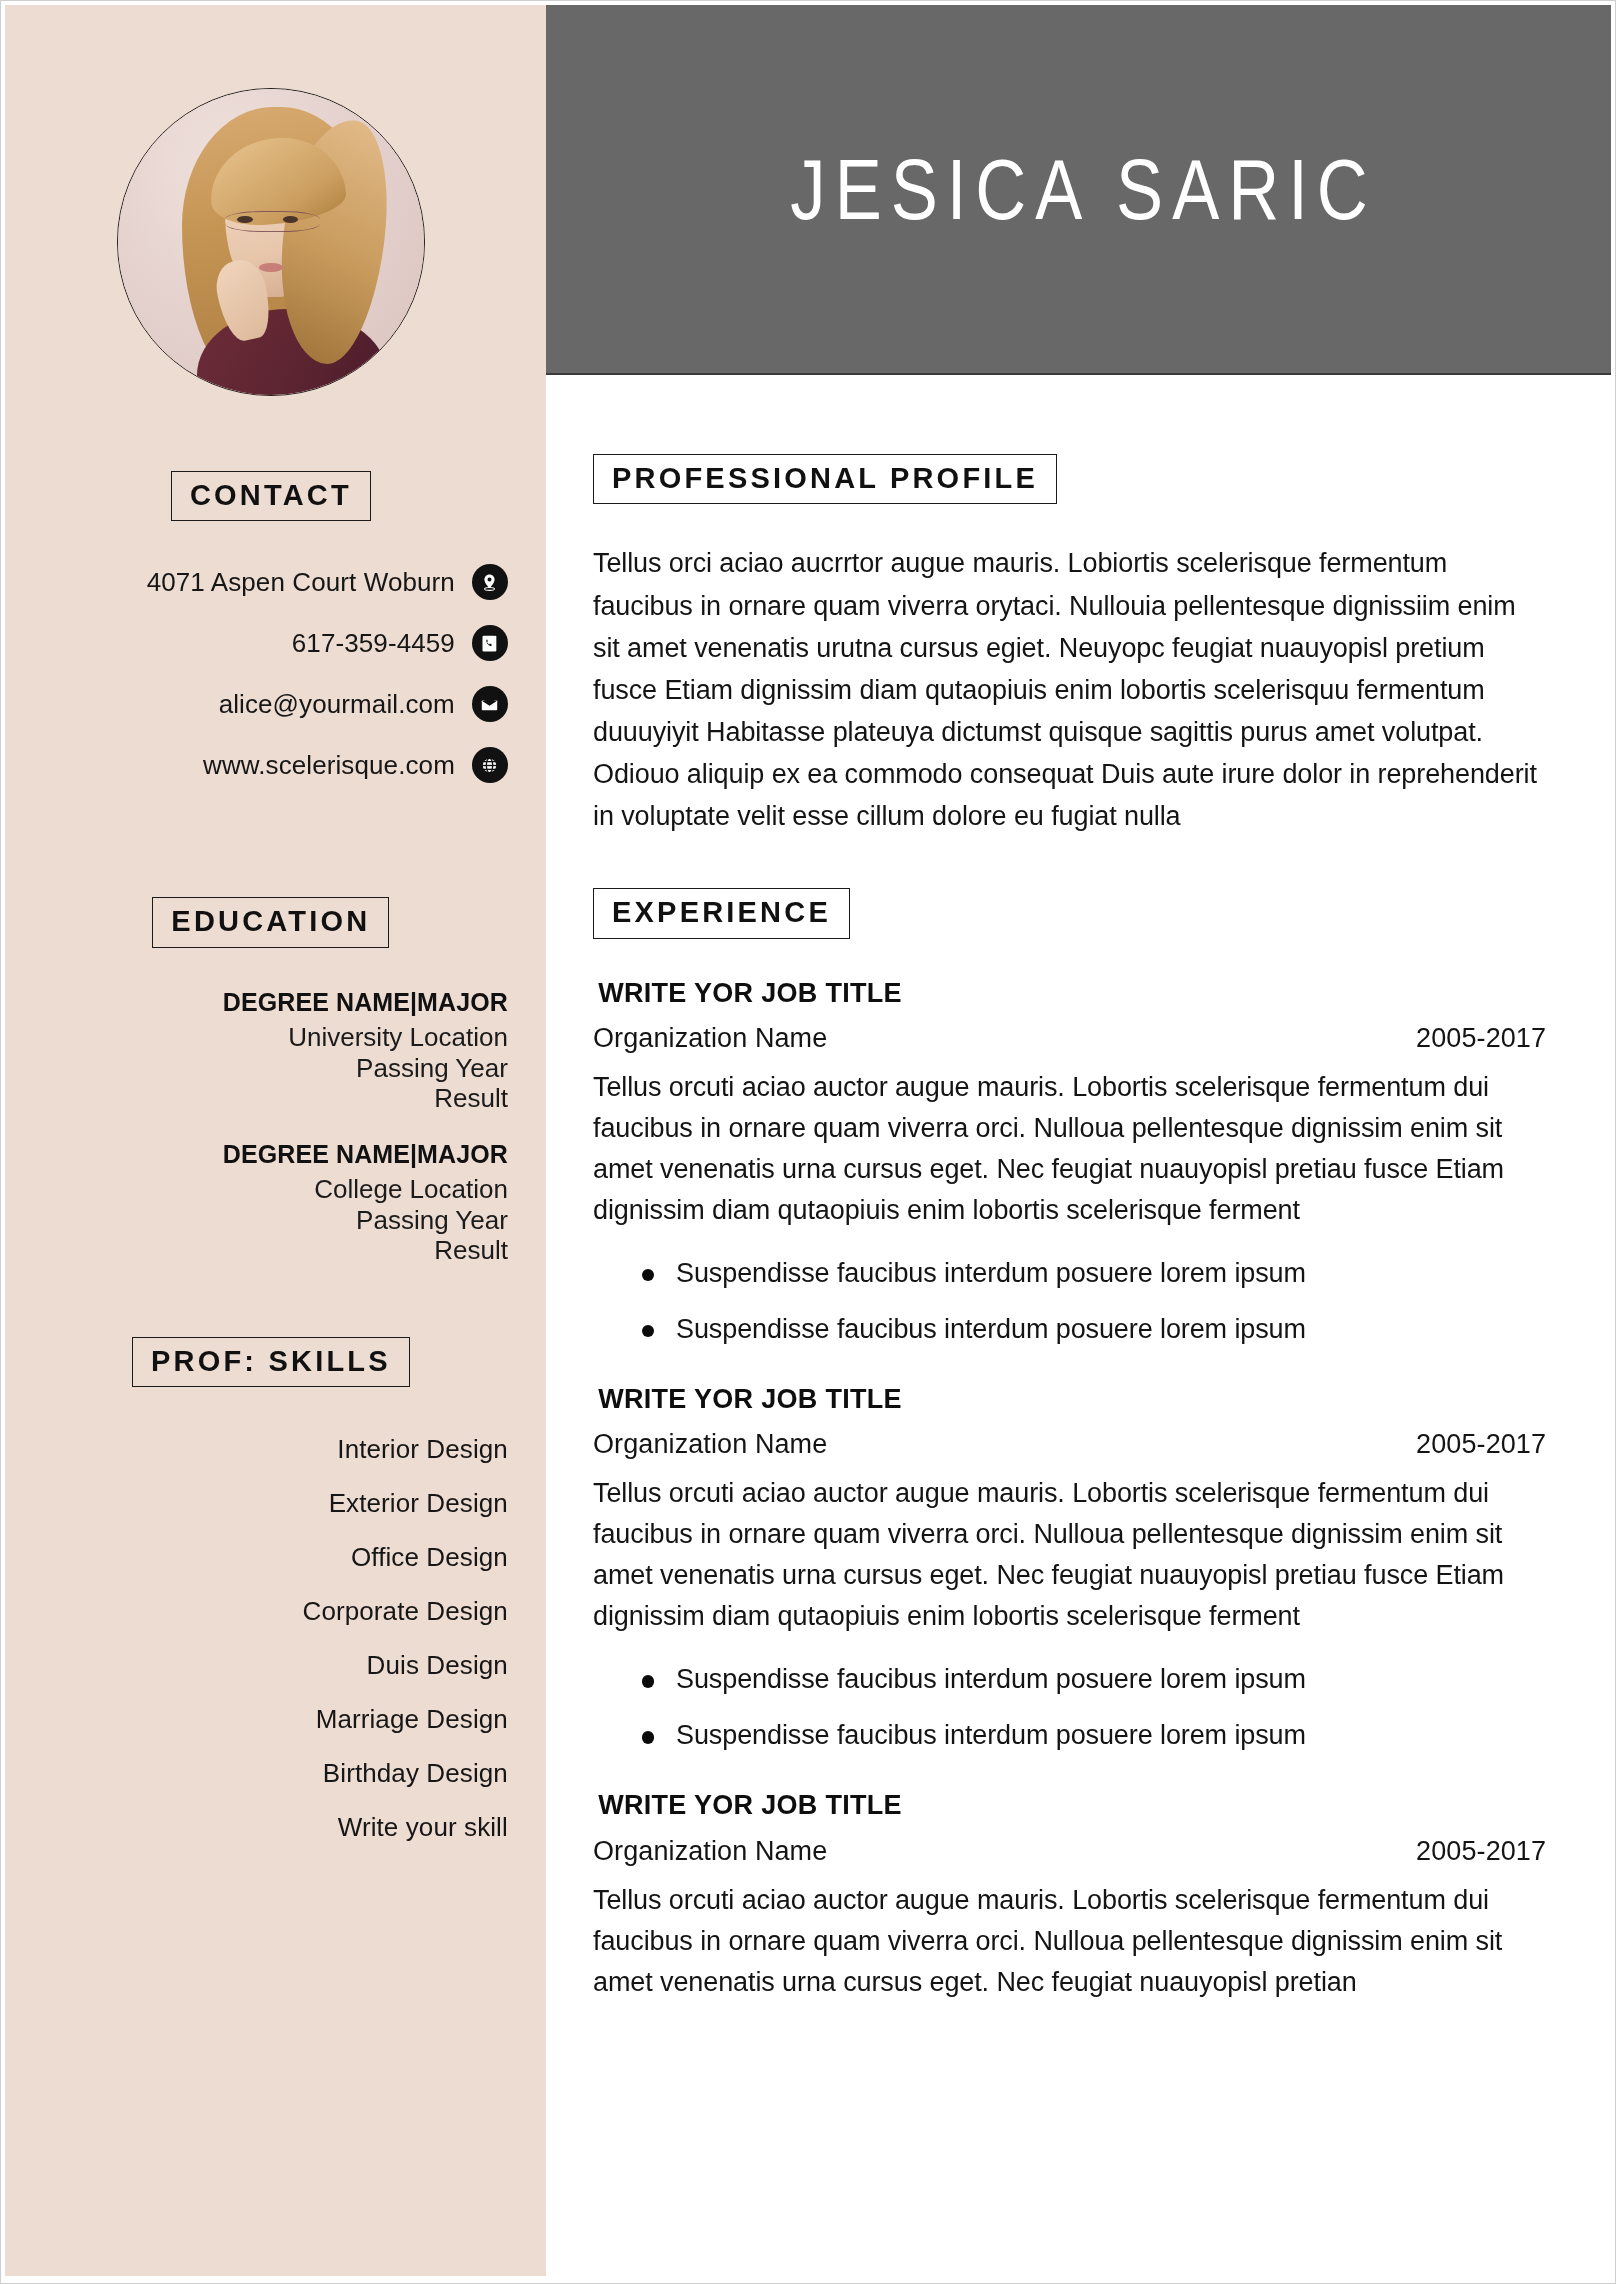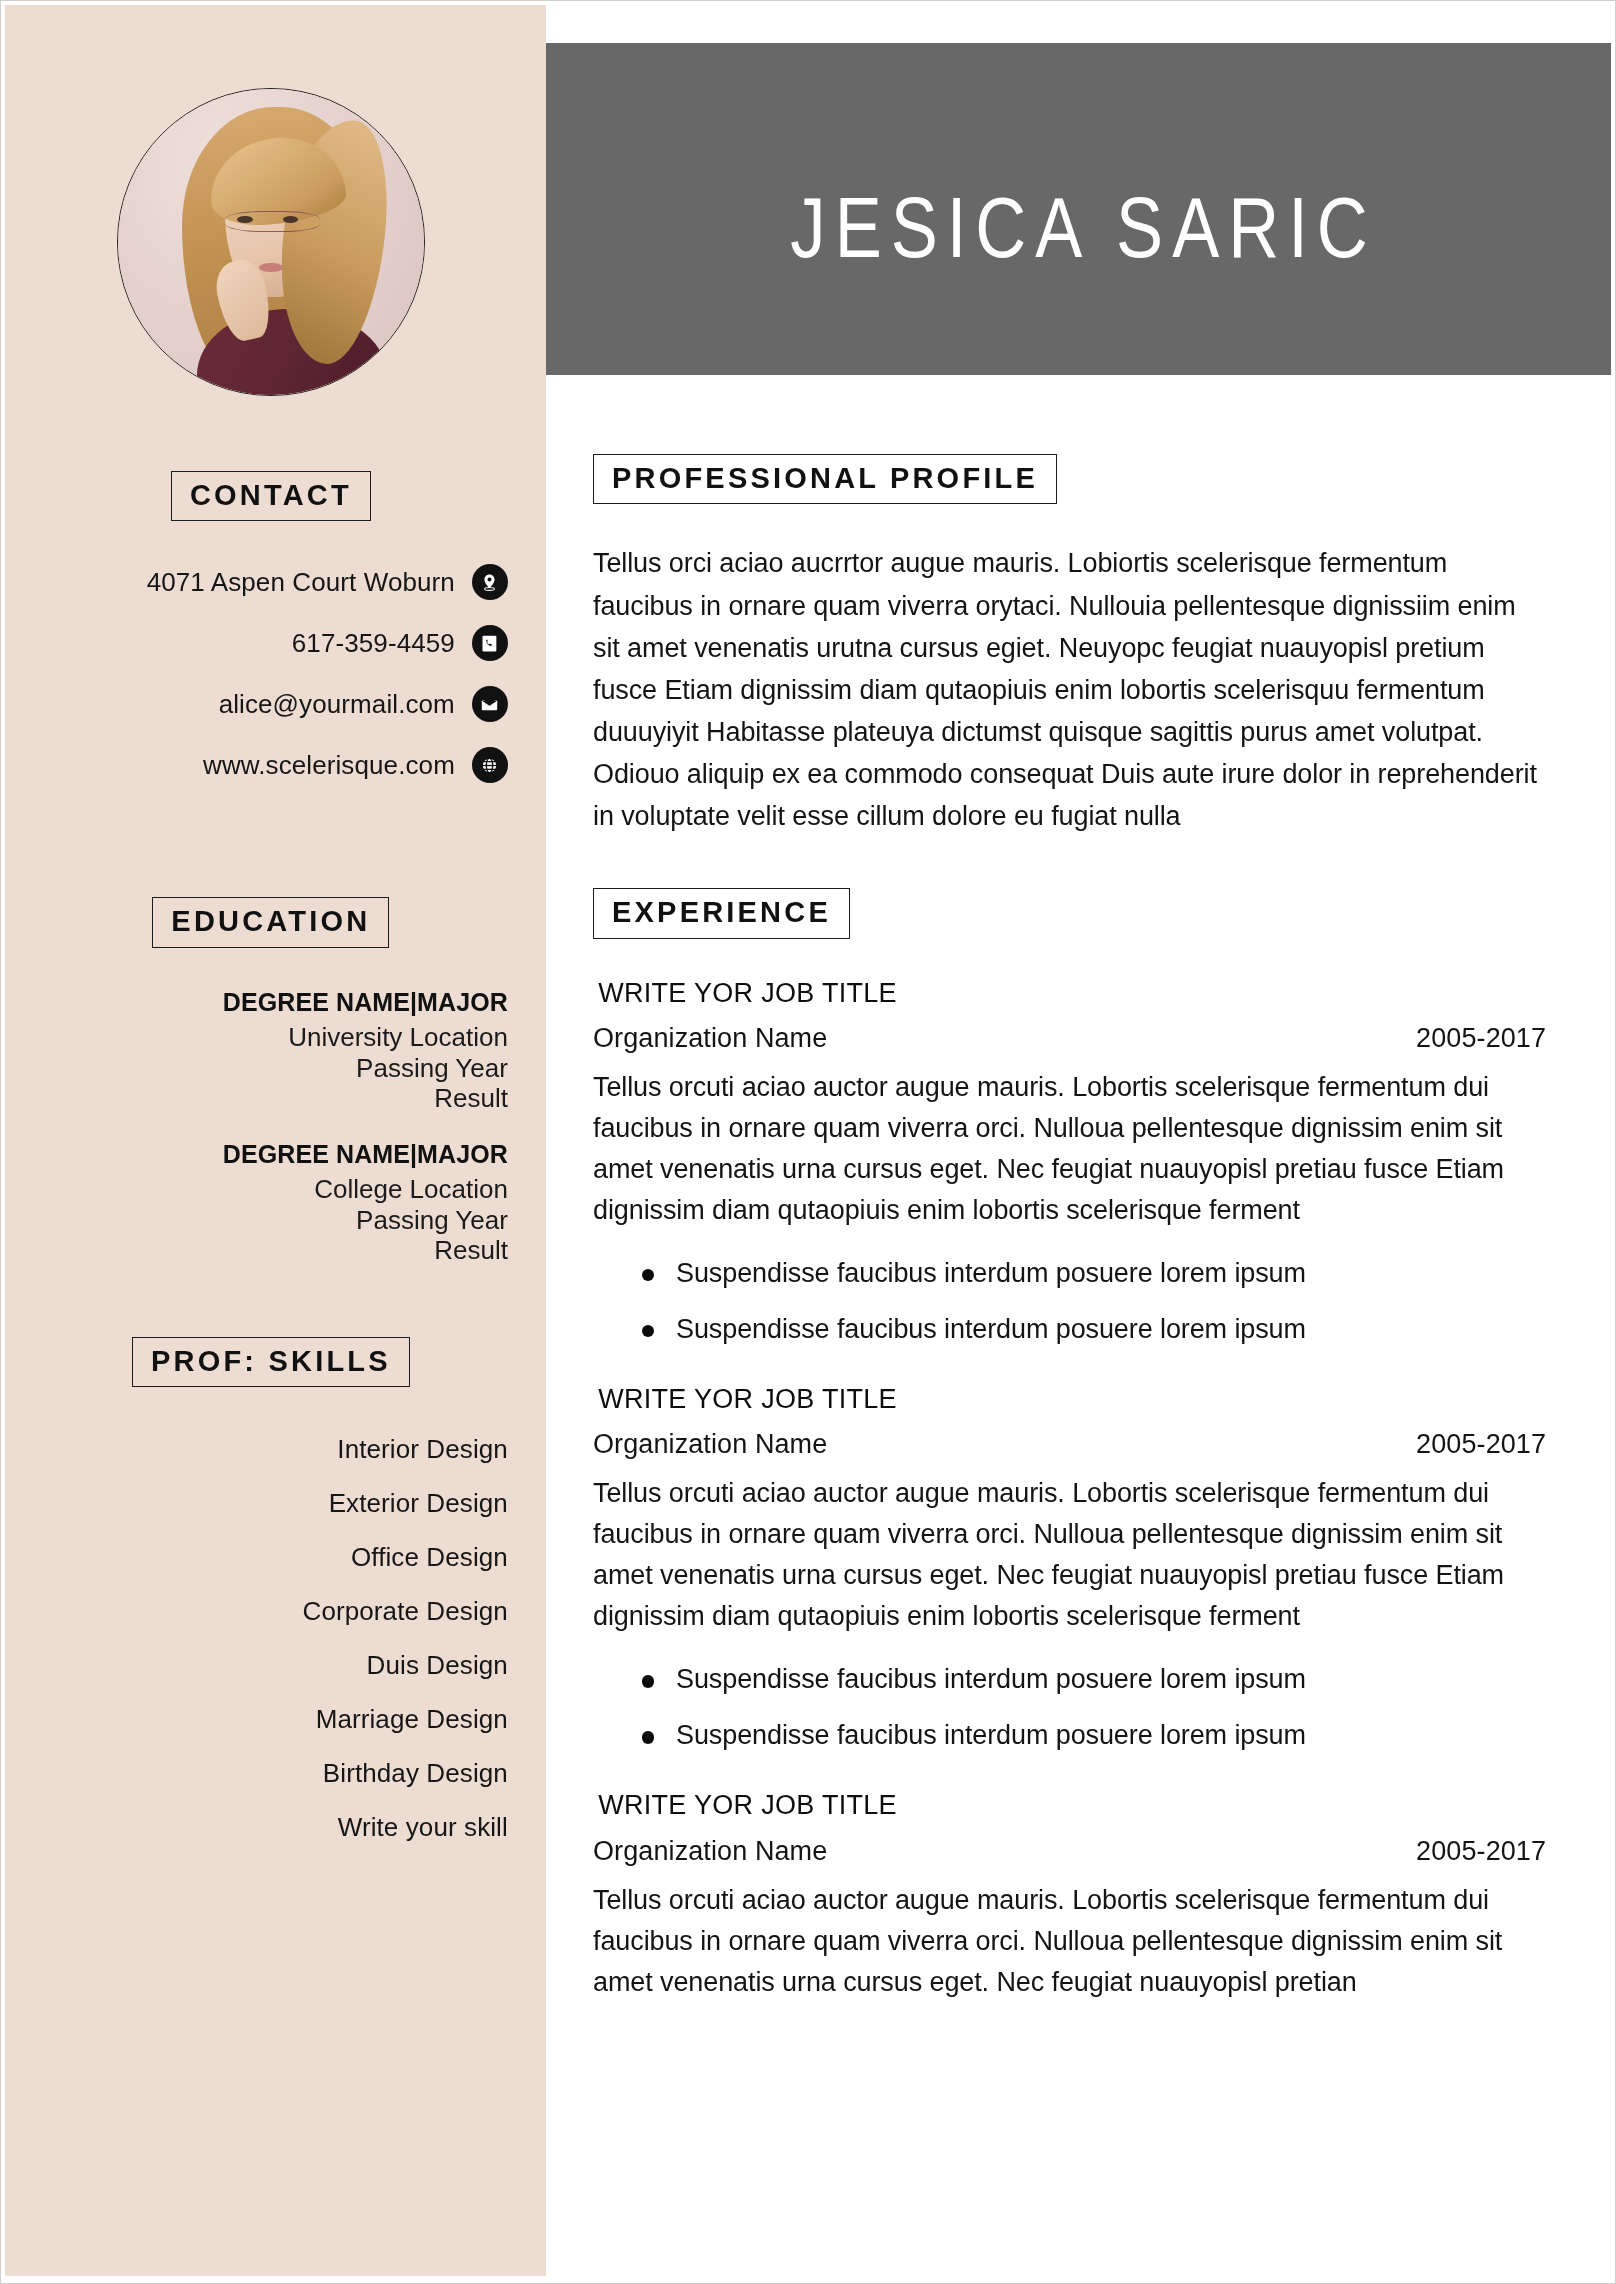--- a/index.html
+++ b/index.html
@@ -199,21 +199,20 @@
     top: 3.9px;
     right: 3.9px;
     height: 370px;
     background: #686868;
     border-bottom: 2.6px solid #3a3a3a;
     box-sizing: border-box;
     display: flex;
     flex-direction: column;
     align-items: center;
     justify-content: center;
-    margin-top: 38px;
   }
   .hdr-name {
     color: #ffffff;
     font-size: 86px;
     font-weight: normal;
     letter-spacing: 11px;
     line-height: 1;
     transform: scaleX(.82);
     white-space: nowrap;
     margin-left: 9px;
@@ -245,21 +244,21 @@
     font-size: 27px;
     line-height: 1.56;
     color: #141414;
     letter-spacing: -0.1px;
   }
 
   .exp-head { margin-top: 51px; text-align: left; }
 
   .job { margin-top: 39px; }
   .job-title {
-    font-weight: normal;
+    font-weight: bold;
     font-size: 27px;
     letter-spacing: 0.3px;
     color: #0e0e0e;
     margin-left: 5.2px;
   }
   .job-meta {
     display: flex;
     justify-content: space-between;
     align-items: baseline;
     margin-top: 14.3px;

